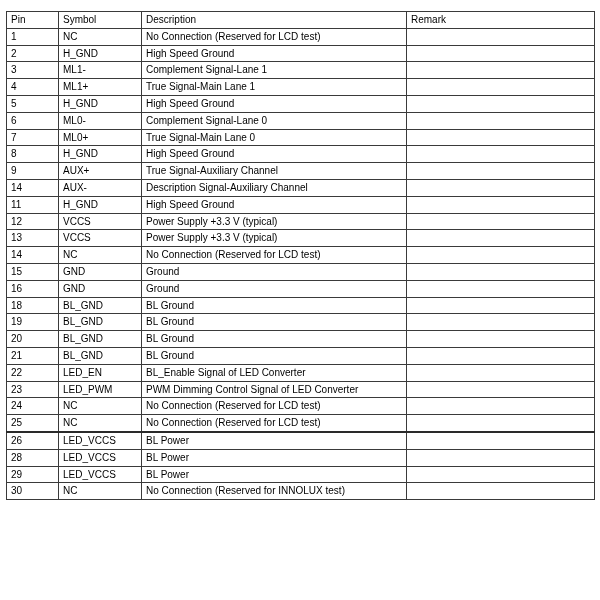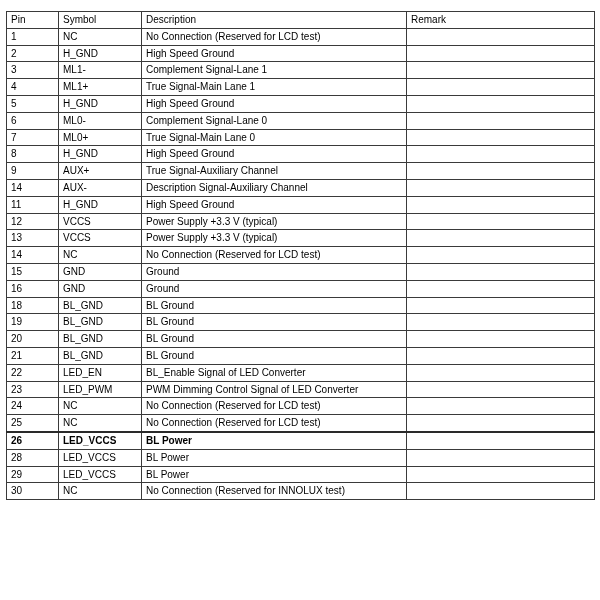--- a/index.html
+++ b/index.html
@@ -53,21 +53,20 @@
     height: 15px;
   }
 
   
   table.pinout {
     border: 1px solid #2a2a2a;
   }
 
   tr.section-break > td {
     border-top: 2px solid #2a2a2a;
-    font-weight: bold;
   }
 
   td.tall {
     height: 30px;
     margin-left: 42px;
   }
 
   td.remark-cell {
     padding-left: 4px;
   }

